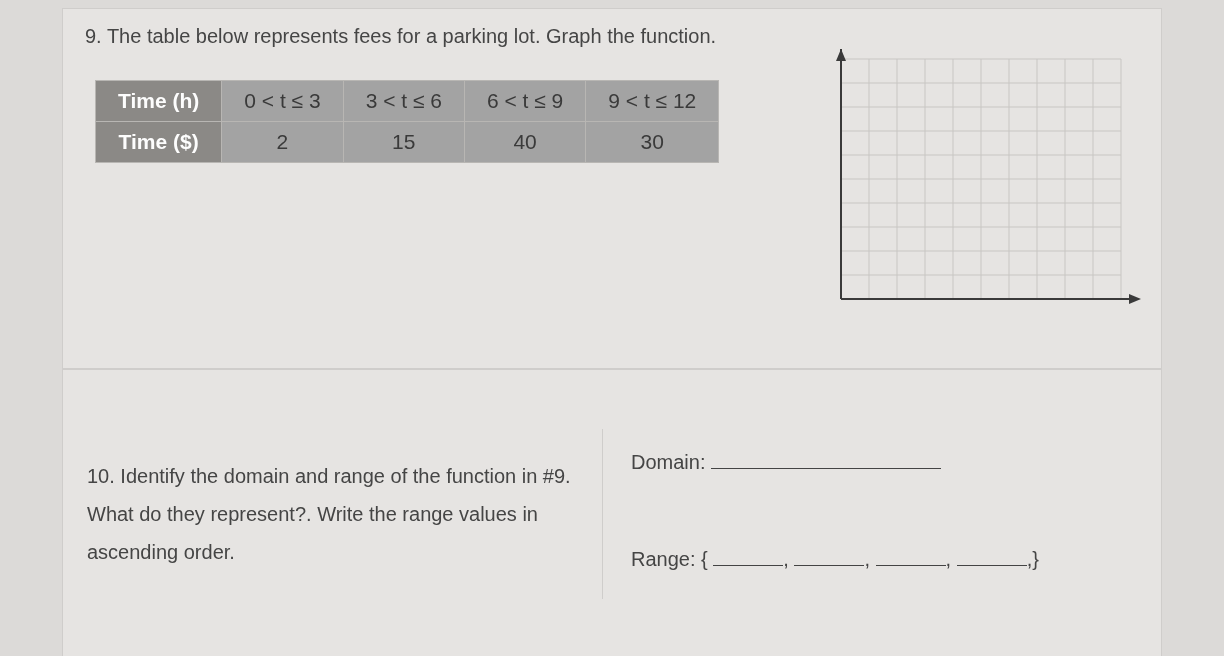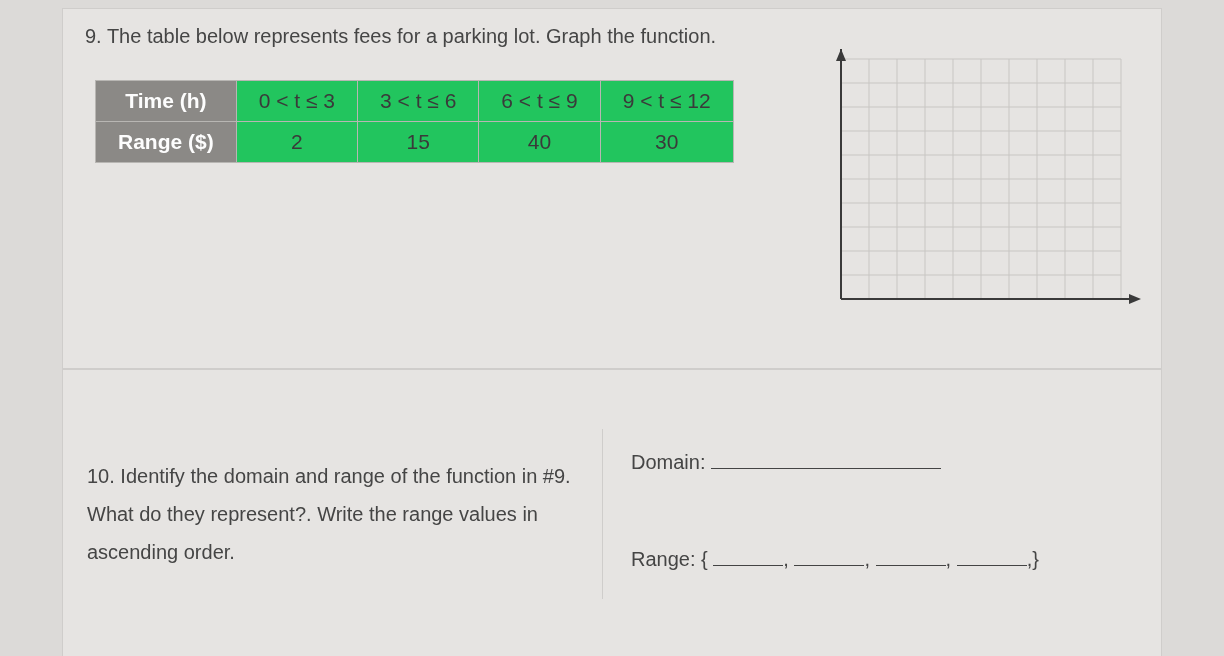--- a/index.html
+++ b/index.html
@@ -38,21 +38,21 @@
   table.fees {
     border-collapse: collapse;
     font-size: 21px;
     margin-top: 8px;
     margin-left: 10px;
   }
   table.fees th, table.fees td {
     border: 1px solid #b8b6b3;
     padding: 8px 22px;
     text-align: center;
-    background: #22c55e;
+    background: #a3a3a3;
     font-weight: normal;
     color: #3a3a3a;
   }
   table.fees th.rowhdr {
     background: #8b8986;
     color: #fdfdfd;
     font-weight: bold;
     text-align: center;
     min-width: 90px;
   }
@@ -105,21 +105,21 @@
       <table class="fees">
         <tbody>
             <tr>
           <th class="rowhdr">Time (h)</th>
           <td>0 &lt; t ≤ 3</td>
           <td>3 &lt; t ≤ 6</td>
           <td>6 &lt; t ≤ 9</td>
           <td>9 &lt; t ≤ 12</td>
         </tr>
         <tr>
-          <th class="rowhdr">Range ($)</th>
+          <th class="rowhdr">Time ($)</th>
           <td>2</td>
           <td>15</td>
           <td>40</td>
           <td>30</td>
         </tr>
       </tbody>
         </table>
     </div>
 
     <div class="graph-wrap">

